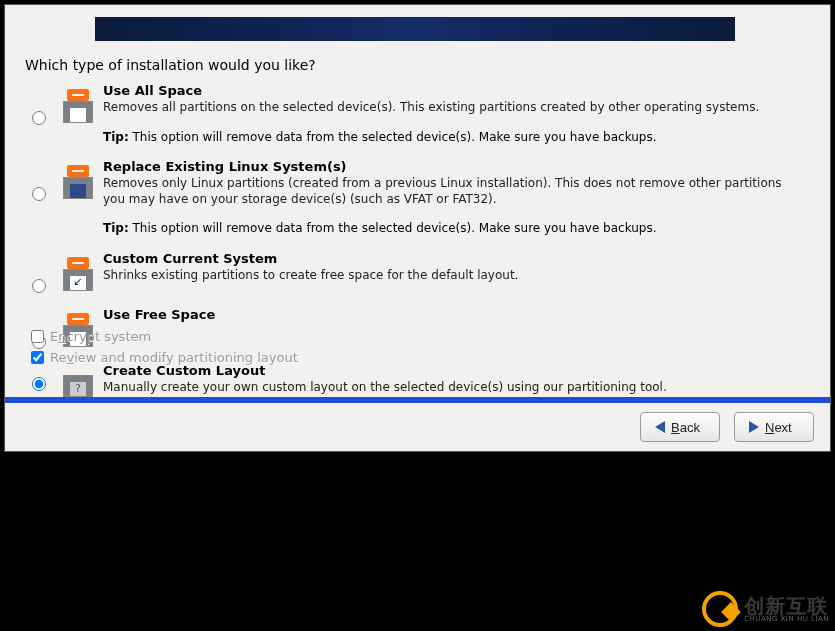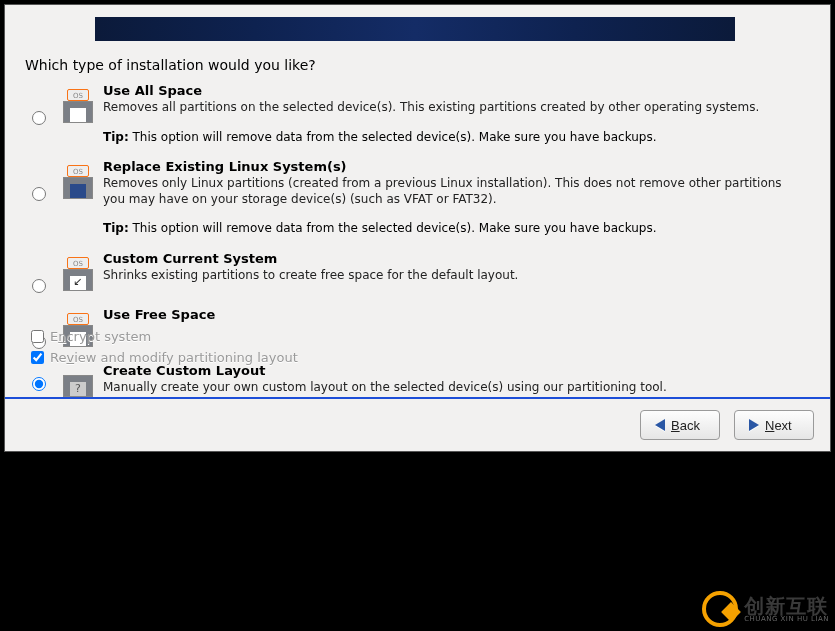--- a/index.html
+++ b/index.html
@@ -79,21 +79,21 @@
     width: 13px; height: 13px;
     margin: 0 6px 0 0;
     vertical-align: middle;
   }
   
   .disk-icon { width: 30px; height: 36px; position: relative; }
   .disk-tab {
     position: absolute; top: 0; left: 4px;
     width: 22px; height: 12px;
     background: #eee;
-    border: 1px solid #f97316; border-radius: 2px;
+    border: 5px solid #f97316; border-radius: 2px;
     font-size: 7px; text-align: center; line-height: 12px; color: #888;
   }
   .disk-body {
     position: absolute; top: 12px; left: 0;
     width: 30px; height: 22px;
     background: #7b7f86;
     border: 1px solid #888;
   }
   .disk-slot {
     position: absolute; top: 6px; left: 6px;
@@ -122,21 +122,21 @@
     font-size: 13px;
     color: #9a9a9a;
     text-shadow: 0 1px 0 #fff;
     margin-bottom: 6px;
   }
   .chk-row .u { text-decoration: underline; }
   .footer {
     position: absolute;
     left: 0; right: 0; bottom: 0;
     height: 54px;
-    border-top: 2px solid #1d4ed8;
+    border-top: 6px solid #1d4ed8;
     display: flex;
     justify-content: flex-end;
     align-items: center;
     gap: 14px;
     padding-right: 16px;
   }
   .btn {
     display: inline-flex;
     align-items: center;
     gap: 6px;

